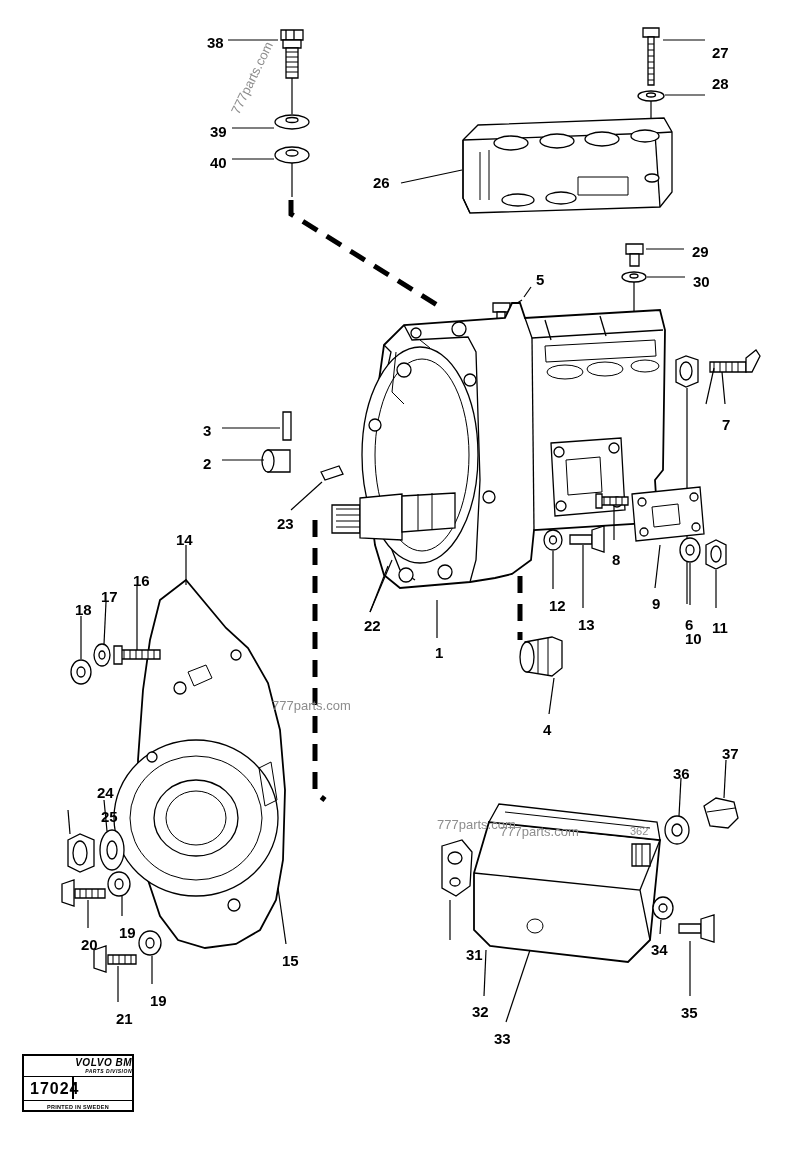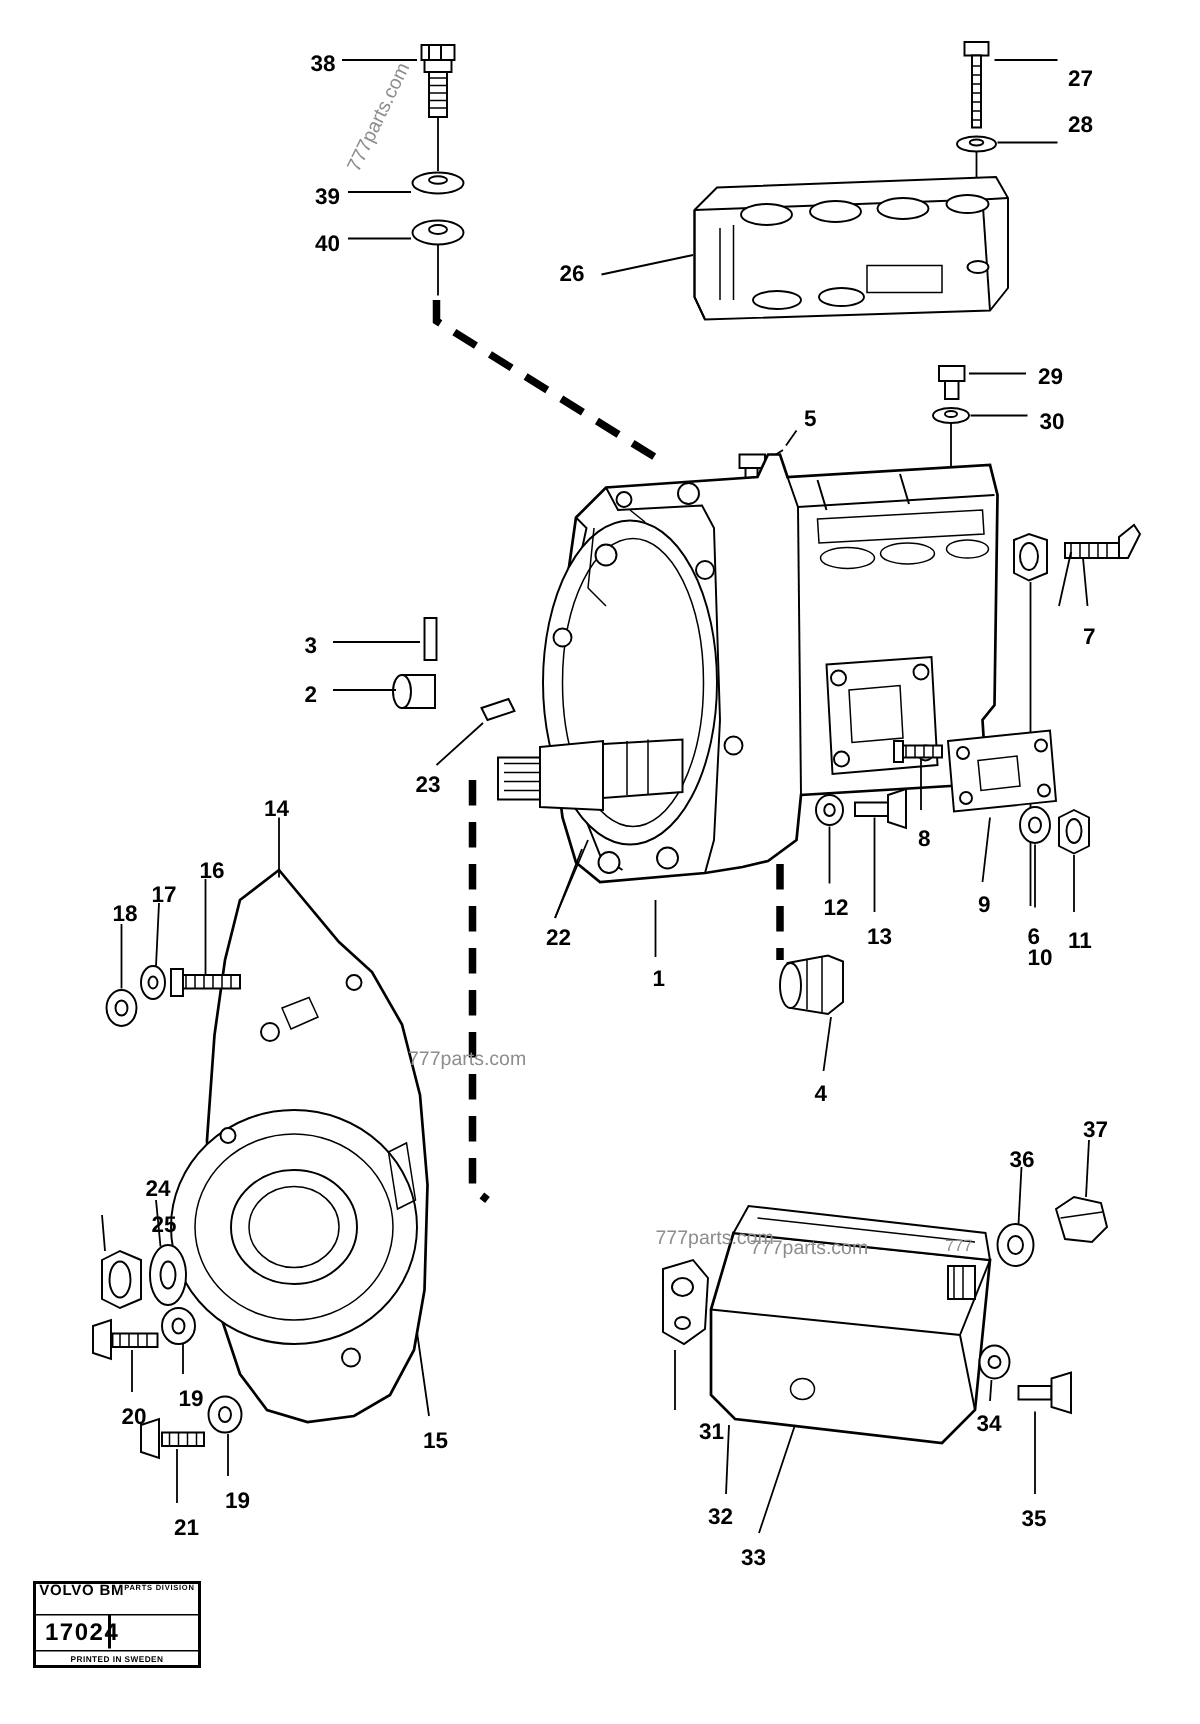--- a/index.html
+++ b/index.html
@@ -18,21 +18,21 @@
     position:absolute;font-family:"Liberation Sans", sans-serif;
     font-size:13px;color:#8d8d8d;white-space:nowrap;
   }
   .wm.rot{transform:rotate(-64deg);transform-origin:0 0;}
   .titleblock{
     position:absolute;left:22px;top:1054px;width:112px;height:58px;
     border:2px solid #000;background:#fff;box-sizing:border-box;
   }
   .tb-row1{
     height:20px;border-bottom:1.5px solid #000;
-    display:flex;flex-direction:row;align-items:flex-start;justify-content:center;
+    display:flex;flex-direction:column;align-items:flex-end;justify-content:center;font-style:italic;
   }
   .tb-brand{font-size:10px;font-weight:bold;letter-spacing:.5px;line-height:10px;}
   .tb-sub{font-size:5px;font-weight:bold;letter-spacing:.5px;line-height:7px;}
   .tb-row2{
     height:23px;border-bottom:1.5px solid #000;
     display:flex;align-items:center;padding-left:6px;
   }
   .tb-num{font-size:16px;font-weight:bold;letter-spacing:1px;}
   .tb-row3{height:11px;display:flex;align-items:center;justify-content:center;}
   .tb-print{font-size:5.5px;font-weight:bold;letter-spacing:.3px;}
@@ -364,21 +364,21 @@
   <g>
     <path class="fillw" d="M632,844 h18 v22 h-18 z"></path>
     <path class="thin" d="M636,844 v22 M642,844 v22"></path>
   </g>
 </svg>
 
 <div class="wm rot" style="left:228px;top:110px;">777parts.com</div>
 <div class="wm" style="left:272px;top:698px;">777parts.com</div>
 <div class="wm" style="left:437px;top:817px;">777parts.com</div>
 <div class="wm" style="left:500px;top:824px;">777parts.com</div>
-<div class="wm" style="left:630px;top:825px;font-size:11px;">777</div>
+<div class="wm" style="left:630px;top:825px;font-size:11px;">362</div>
 
 <div id="callouts">
     <div class="callout" style="left: 207px; top: 35px;">38</div>
     <div class="callout" style="left: 712px; top: 45px;">27</div>
     <div class="callout" style="left: 712px; top: 76px;">28</div>
     <div class="callout" style="left: 210px; top: 124px; text-align: right;">39</div>
     <div class="callout" style="left: 210px; top: 155px;">40</div>
     <div class="callout" style="left: 373px; top: 175px;">26</div>
     <div class="callout" style="left: 692px; top: 244px;">29</div>
     <div class="callout" style="left: 693px; top: 274px;">30</div>

